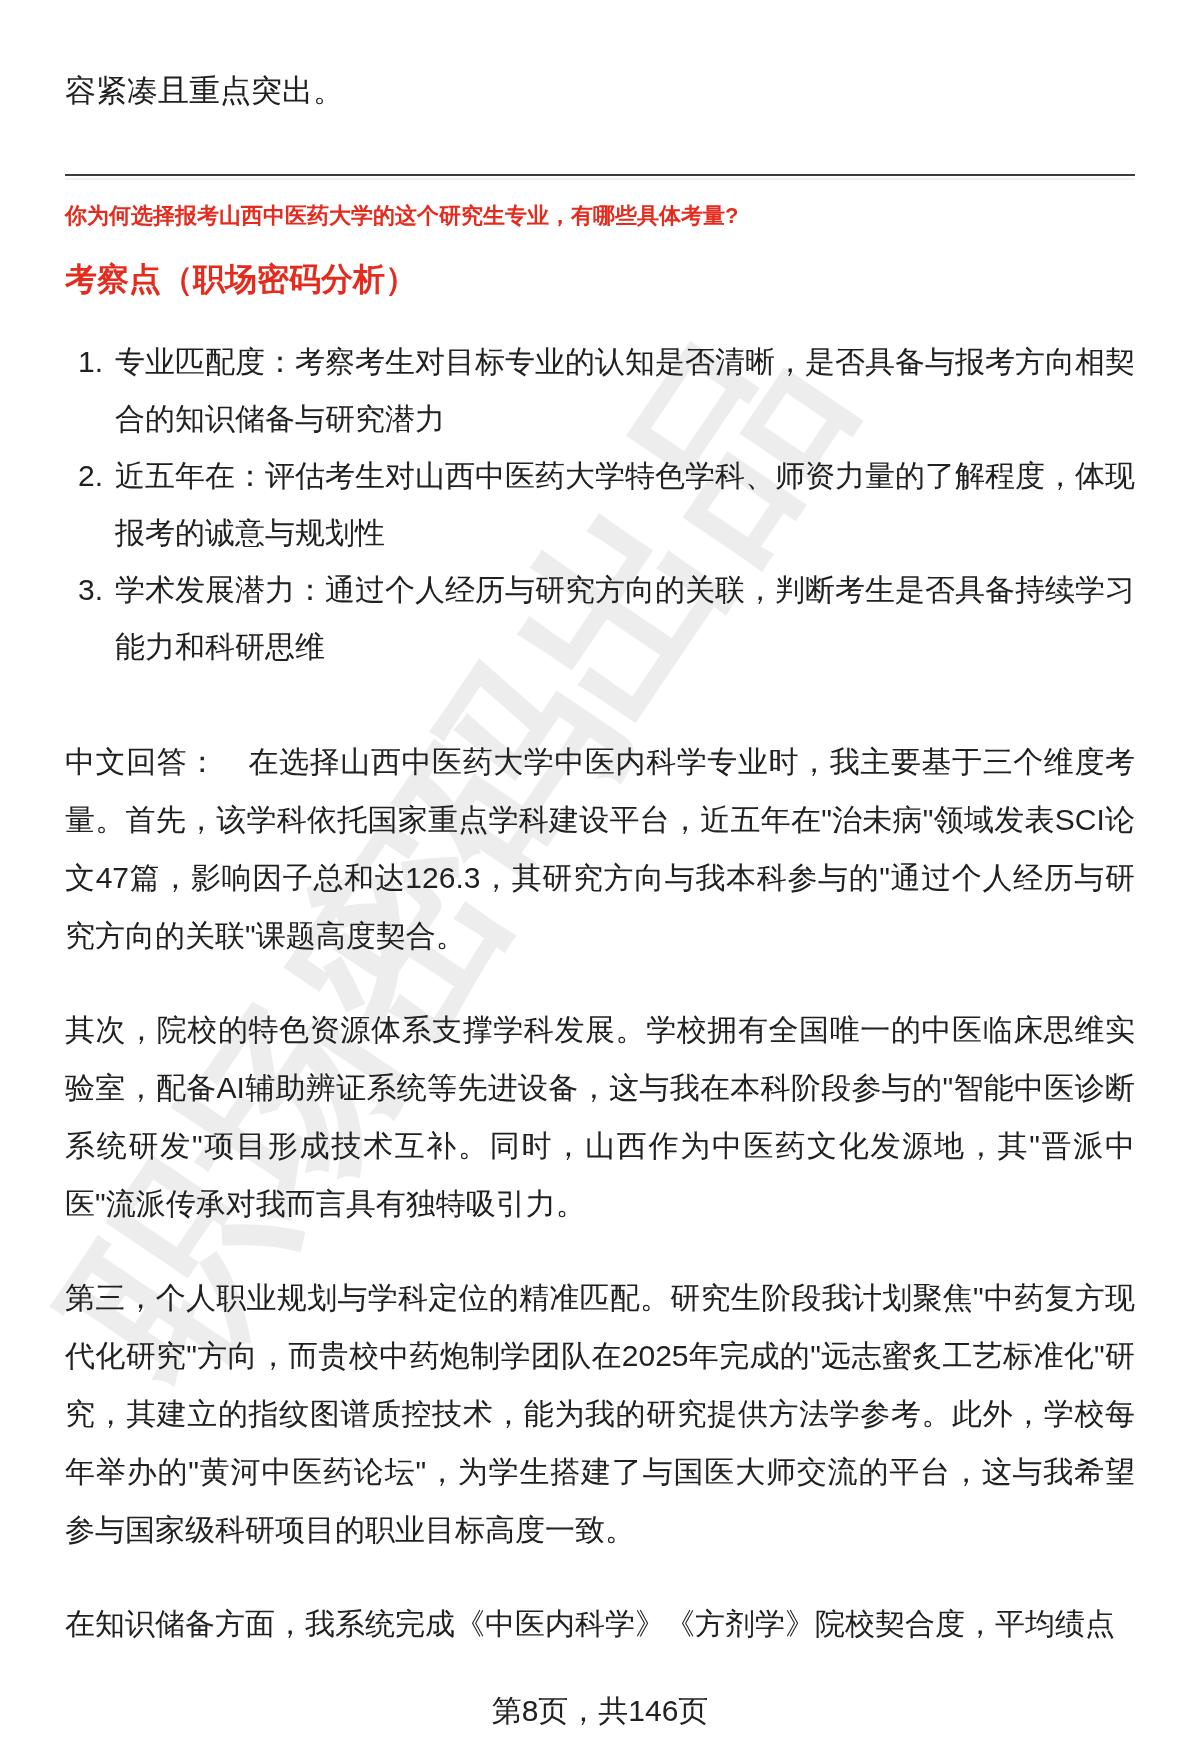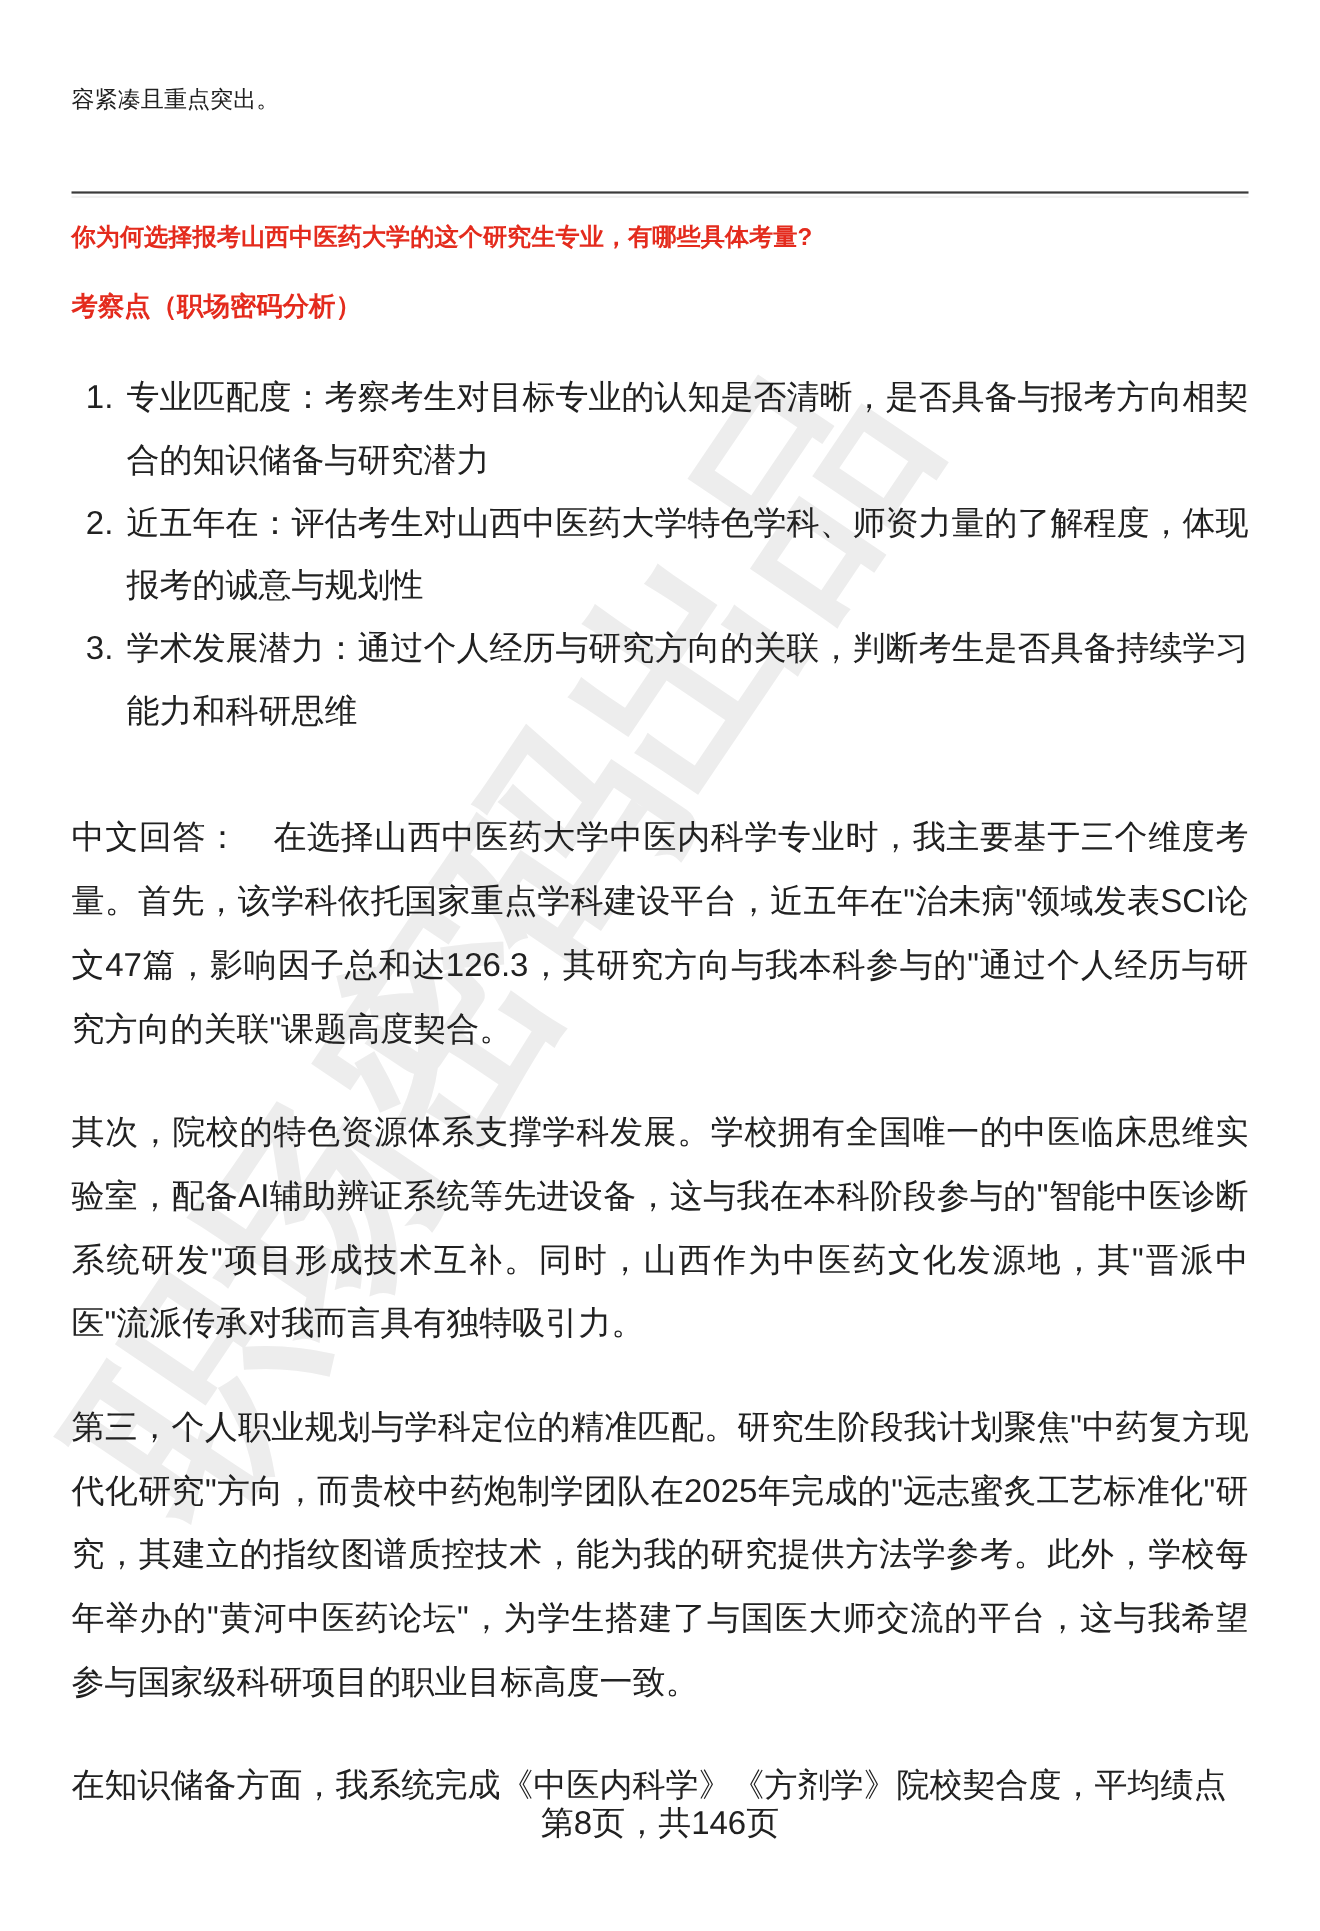--- a/index.html
+++ b/index.html
@@ -29,39 +29,39 @@
   }
   .content {
     position: absolute;
     left: 65px;
     top: 72px;
     width: 1070px;
     z-index: 1;
   }
   .lead {
     margin: 0;
-    font-size: 21px;
+    font-size: 31px;
     line-height: 38px;
   }
   .divider {
     margin-top: 64px;
     height: 2px;
     background: #3b3b3b;
     box-shadow: 0 4px 0 rgba(0,0,0,0.06);
   }
   .question {
     margin: 22px 0 0;
     font-size: 22px;
     line-height: 36px;
     font-weight: 700;
     color: var(--accent, #e42b1d);
   }
   .subheading {
     margin: 27px 0 0;
-    font-size: 24px;
+    font-size: 32px;
     line-height: 36px;
     font-weight: 700;
     color: var(--accent, #e42b1d);
   }
   .points {
     list-style: none;
     margin: 36px 0 0;
     padding: 0;
     font-size: 30px;
   }
@@ -80,21 +80,21 @@
     margin: 36px 0 0;
     font-size: 30px;
     line-height: 58px;
     text-align: justify;
   }
   .answer p:first-child { margin-top: 0; }
   .footer {
     position: absolute;
     left: 0;
     right: 0;
-    top: 1640px;
+    top: 1693px;
     text-align: center;
     font-size: 30px;
     line-height: 36px;
     z-index: 1;
     color: var(--text, #212121);
   }
 </style>
 </head>
 <body>
 

